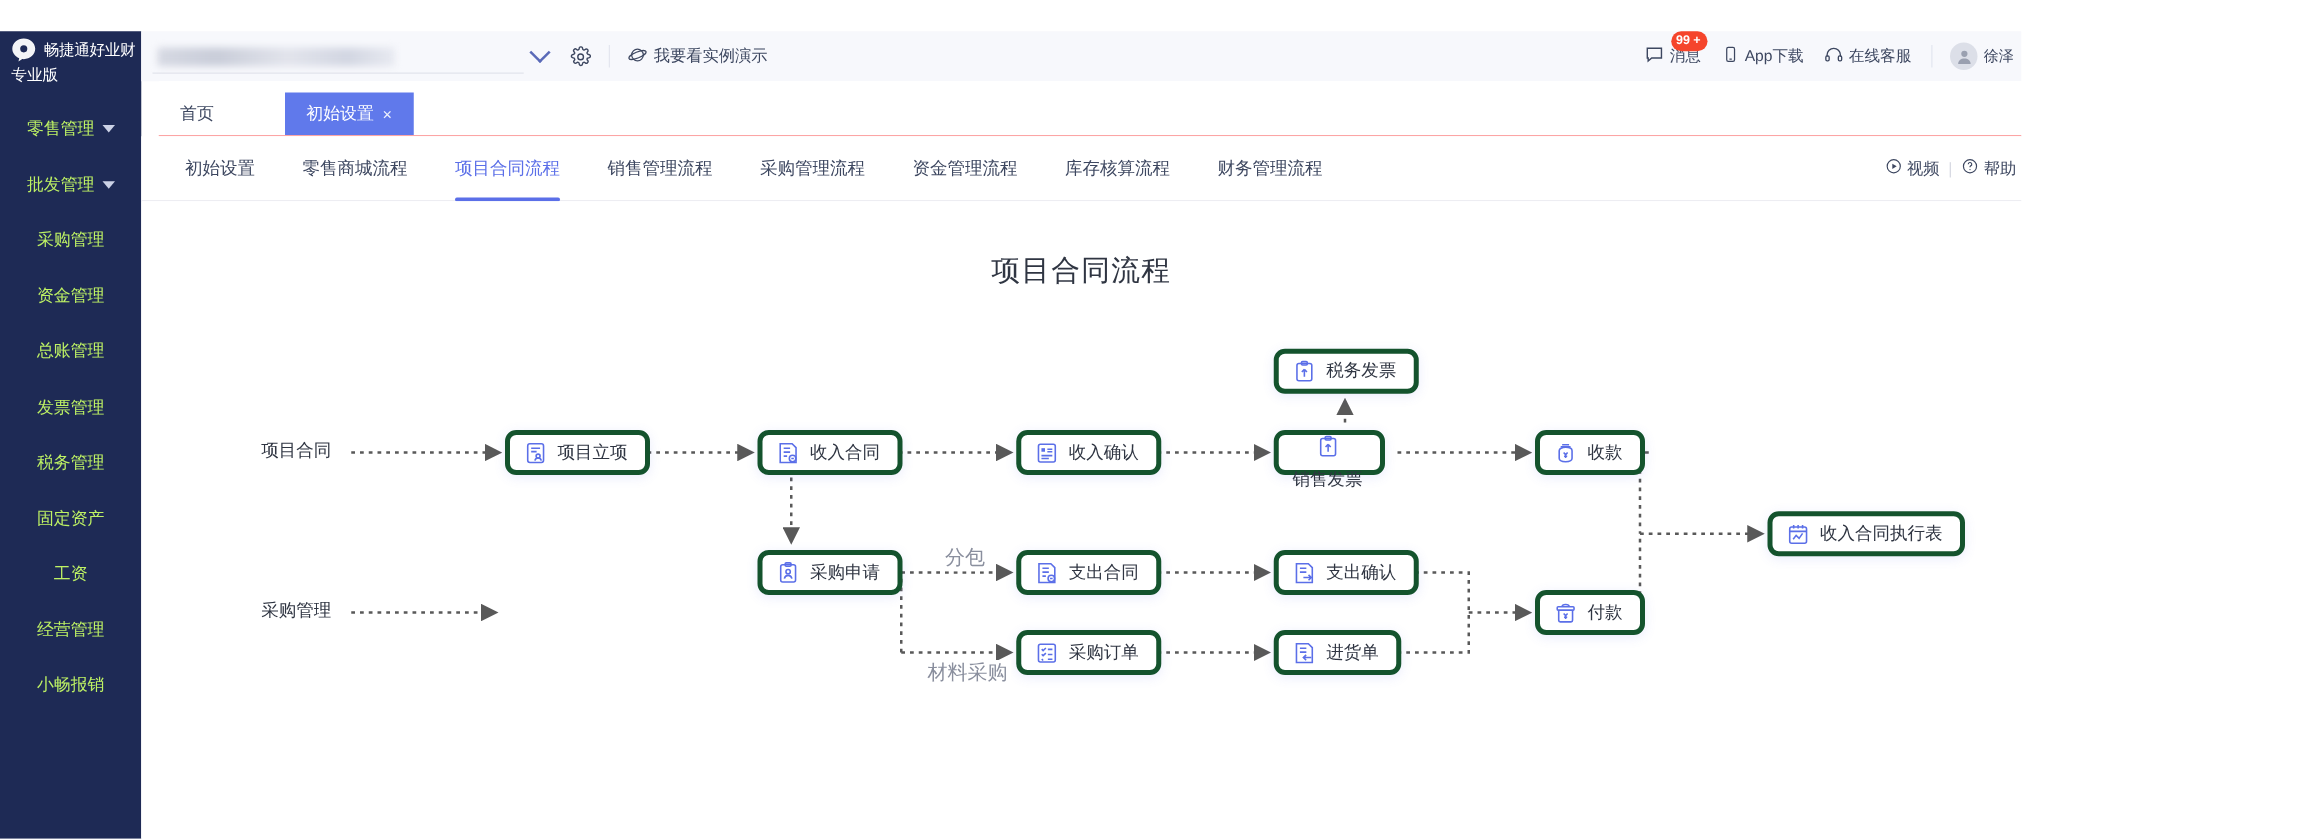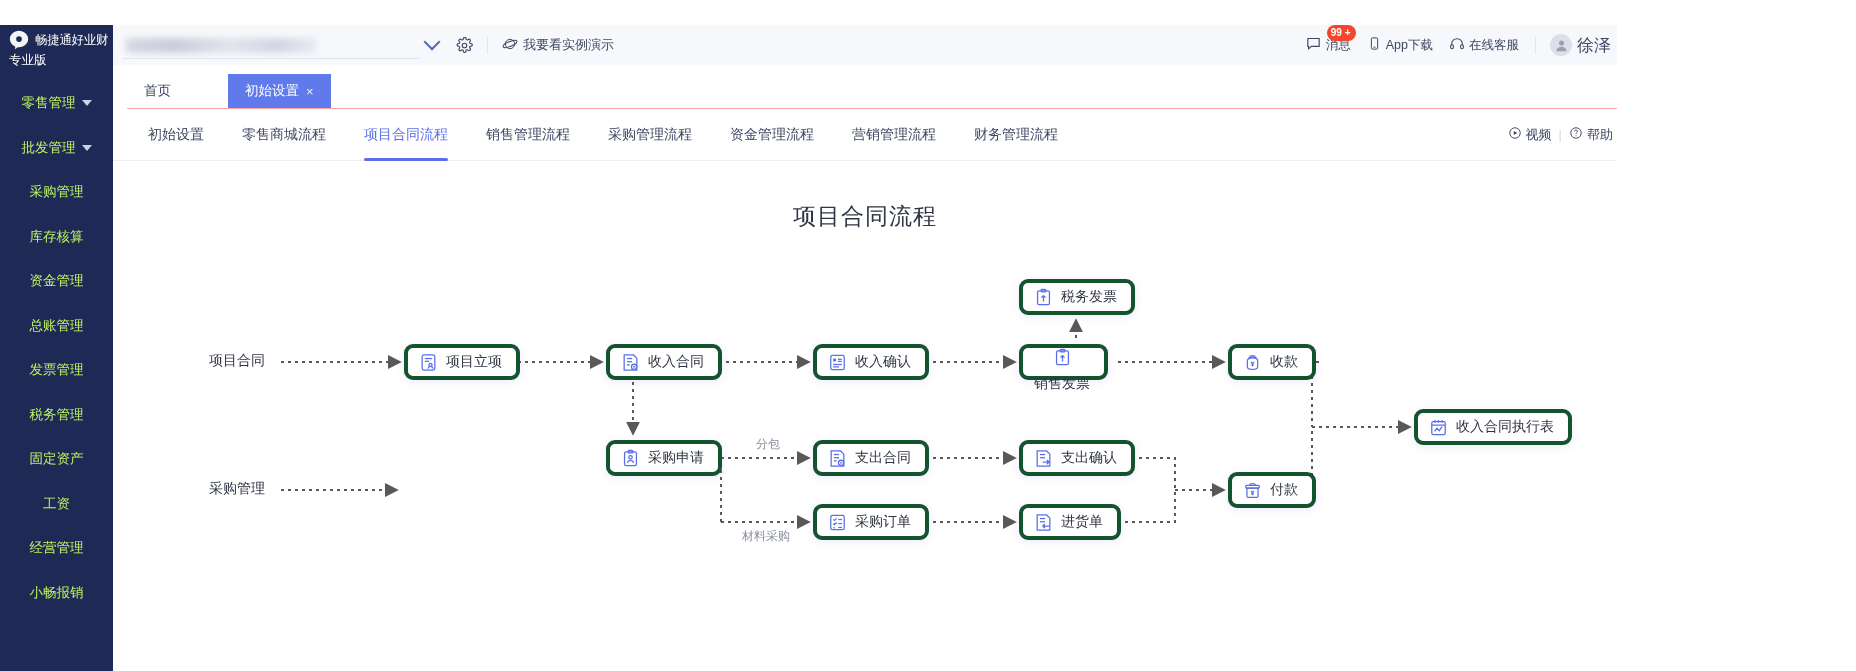--- a/index.html
+++ b/index.html
@@ -75,21 +75,21 @@
   }
   .badge {
     position:absolute; left:22px; top:-10px; background:#f5452c; color:#fff;
     font-size:10px; line-height:1; padding:3px 5px 3px 4px; border-radius:9px;
     font-weight:bold;
   }
   .avatar {
     width:22px; height:22px; border-radius:50%; background:#dcdfe8;
     display:flex; align-items:center; justify-content:center; margin-left:14px;
   }
-  .user-name { font-size:17px; color:#3d4760; margin-left:5px; white-space:nowrap;}
+  .user-name { font-size:12px; color:#3d4760; margin-left:5px; white-space:nowrap;}
 
   
   #pagetabs {
     position:absolute; left:127px; top:65px; right:0; height:44px;
     background:#fff; display:flex; align-items:flex-end; border-bottom:1px solid #fca5a5;gap:40px;
   }
   .ptab {
     height:34px; padding:0 17px; display:flex; align-items:center; gap:7px;
     font-size:13.5px; color:#3d4760; cursor:pointer;
   }
@@ -134,21 +134,21 @@
     box-shadow: 0 2px 9px rgba(91,111,232,.13);
     height:36px; padding:0 14px 0 11px; white-space:nowrap; cursor:pointer;
     z-index:5;
   }
   .node .nlabel { font-size:14px; color:#2f3542; }
   .node svg { display:block; flex:0 0 auto; }
   .rowlabel {
     position:absolute; font-size:14px; color:#2f3542; white-space:nowrap; z-index:5;
   }
   .edgelabel {
-    position:absolute; font-size:12px; color:#8a8f9e; white-space:nowrap; z-index:6;
+    position:absolute; font-size:16px; color:#8a8f9e; white-space:nowrap; z-index:6;
     background:#fff; padding:0 3px;
   }
   #edges { position:absolute; left:0; top:0; width:1743px; height:510px; z-index:1; }
 </style>
 </head>
 <body>
 
 <div id="app">
 
   <div id="sidebar">
@@ -168,23 +168,20 @@
       <div class="side-item">
         <span>零售管理</span>
         <i class="caret-down"></i>
       </div>
       <div class="side-item">
         <span>批发管理</span>
         <i class="caret-down"></i>
       </div>
       <div class="side-item">
           <span>采购管理</span>
-        </div>
-      <div class="side-item">
-          <span>库存核算</span>
         </div>
       <div class="side-item">
           <span>资金管理</span>
         </div>
       <div class="side-item">
           <span>总账管理</span>
         </div>
       <div class="side-item">
           <span>发票管理</span>
         </div>
@@ -292,21 +289,21 @@
     <div class="stab">
         <span>销售管理流程</span>
       </div>
     <div class="stab">
         <span>采购管理流程</span>
       </div>
     <div class="stab">
         <span>资金管理流程</span>
       </div>
     <div class="stab">
-        <span>营销管理流程</span>
+        <span>库存核算流程</span>
       </div>
     <div class="stab">
         <span>财务管理流程</span>
       </div>
 
     <div class="subtabs-right">
       <span class="srt">
         <span>
           <svg viewBox="0 0 24 24" width="14" height="14" fill="none" stroke="#3d4760" stroke-width="1.6">
             <circle cx="12" cy="12" r="9"></circle>

